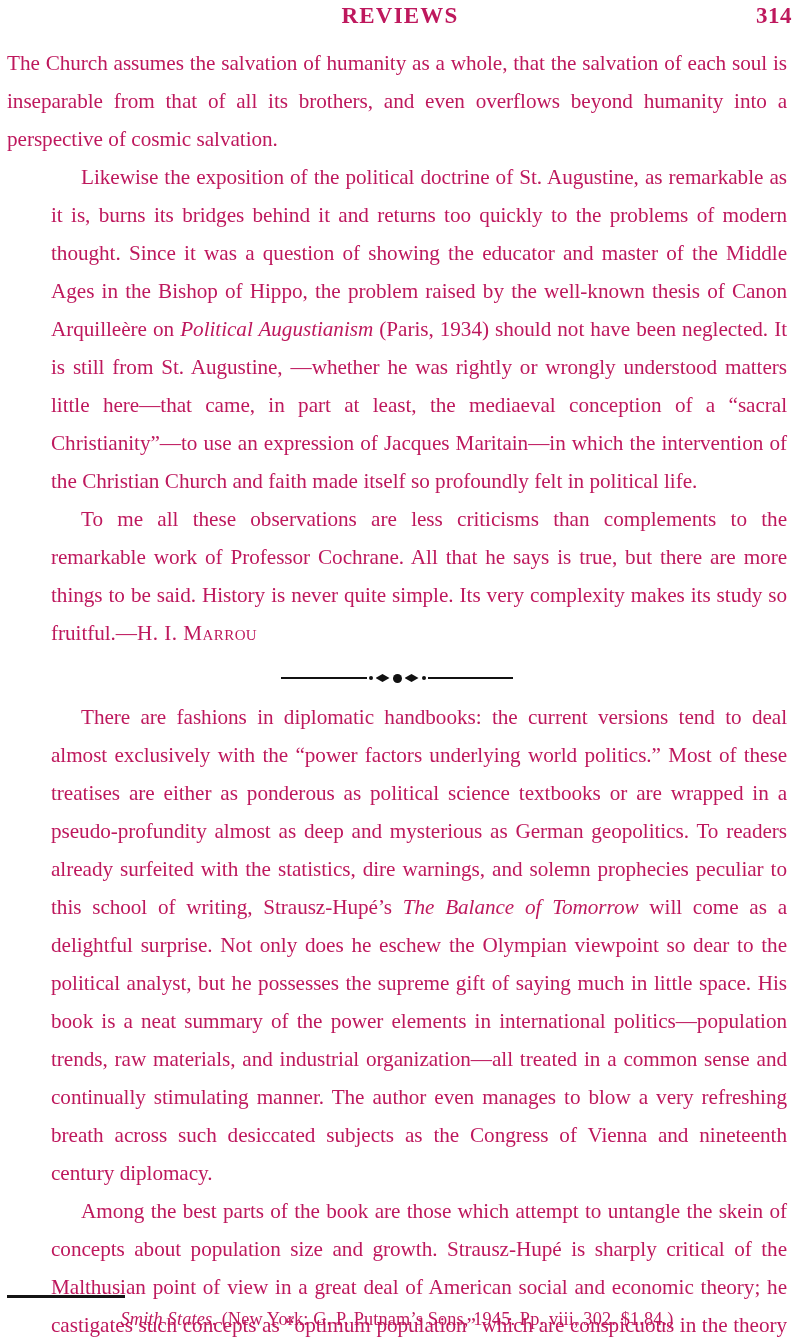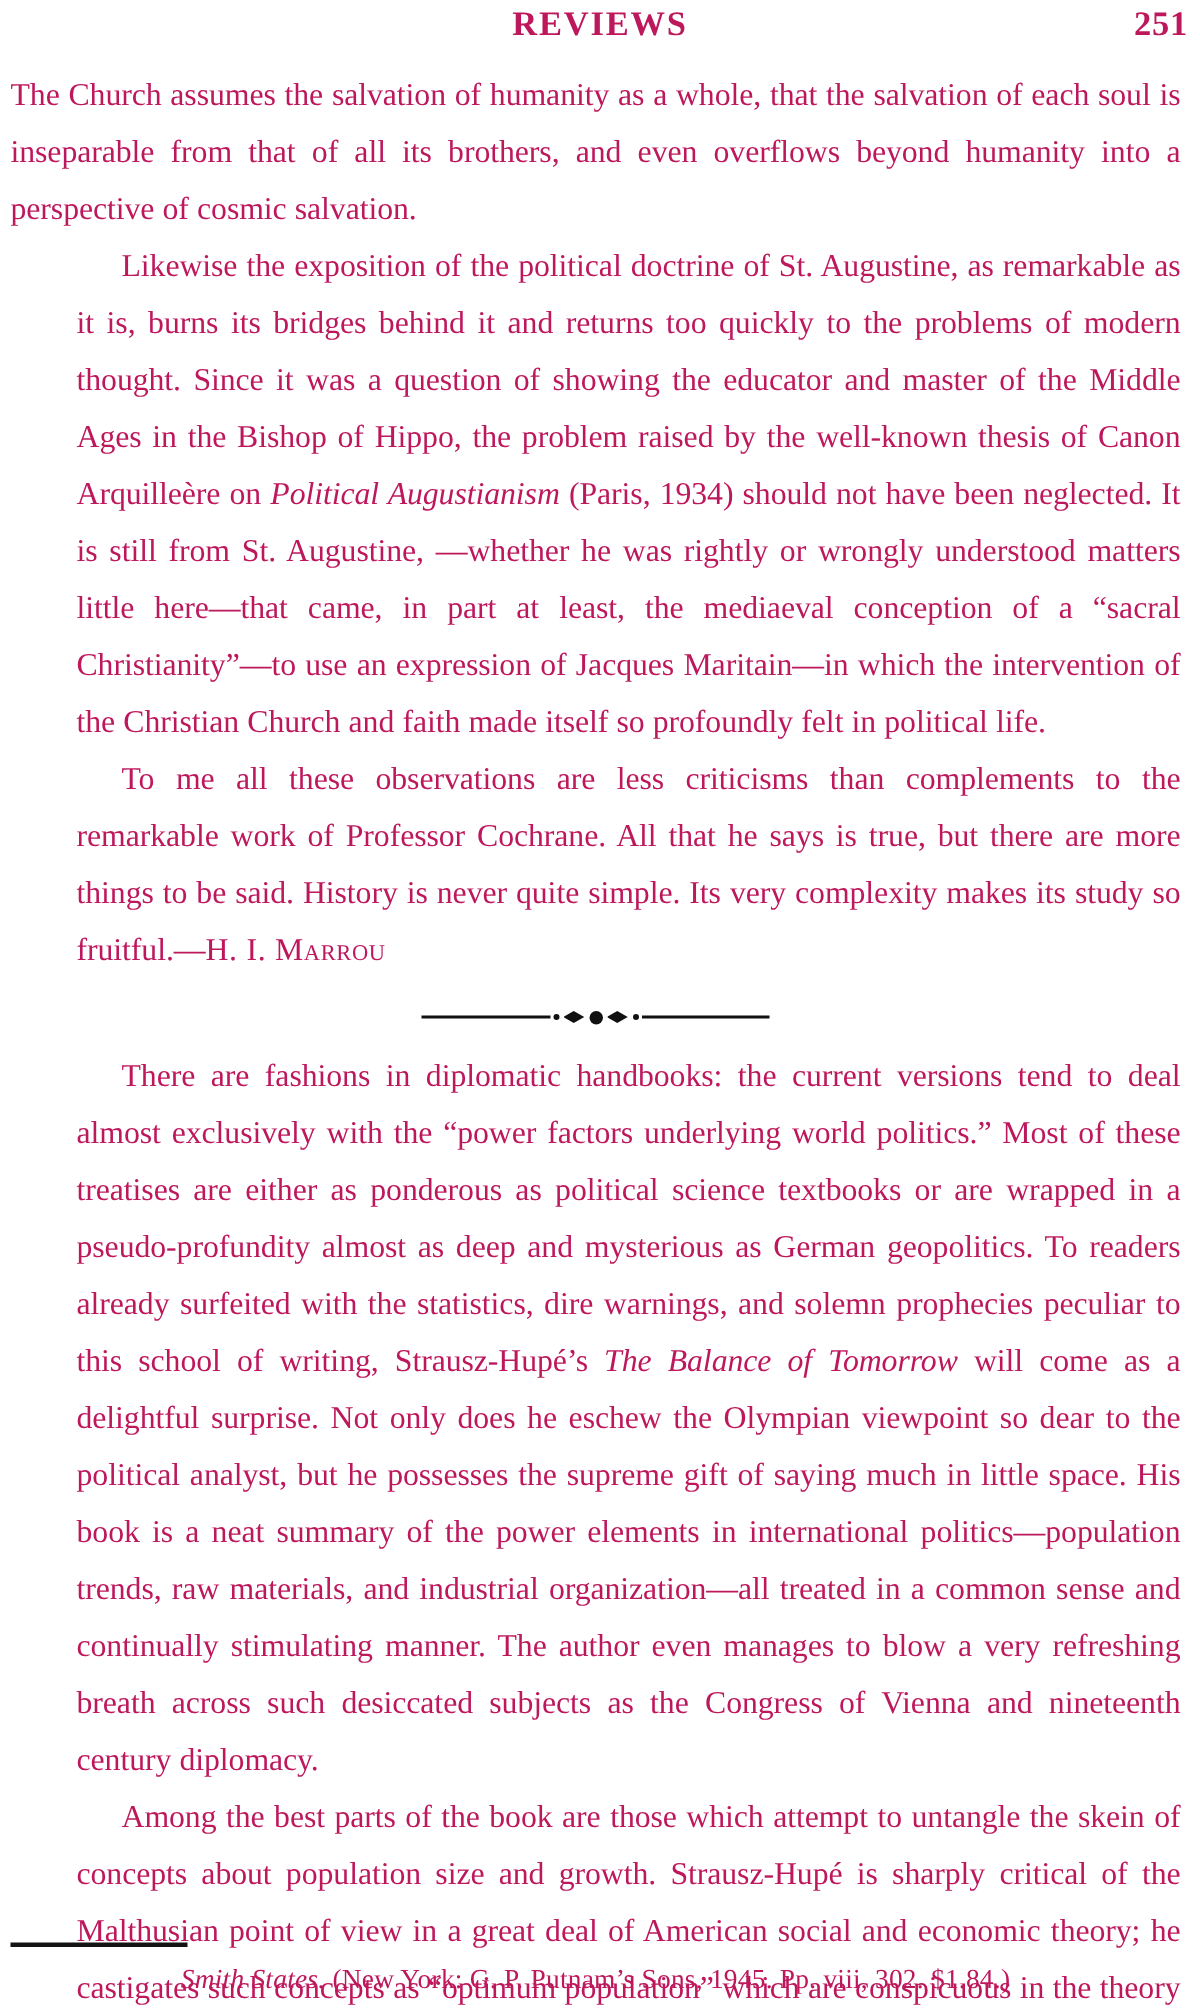--- a/index.html
+++ b/index.html
@@ -161,21 +161,21 @@
   }
   .fn-marker { font-size: 17px; vertical-align: 1px; }
 </style>
 </head>
 <body>
 
 <div class="page">
 
   <div class="running-head">
     <div class="rh-title">REVIEWS</div>
-    <div class="rh-folio">251</div>
+    <div class="rh-folio">314</div>
   </div>
 
   <div class="column">
 
     <p class="para"><span>The Church assumes the salvation of humanity as a whole, that the salvation of each soul is inseparable from that of all its brothers, and even overflows beyond humanity into a perspective of cosmic salvation.</span></p>
 
     <p class="para indent"><span>Likewise the exposition of the political doctrine of St. Augustine, as remarkable as it is, burns its bridges behind it and returns too quickly to the problems of modern thought. Since it was a question of showing the educator and master of the Middle Ages in the Bishop of Hippo, the problem raised by the well-known thesis of Canon Arquilleère on </span><em class="it">Political Augustianism</em><span> (Paris, 1934) should not have been neglected. It is still from St. Augustine, —whether he was rightly or wrongly understood matters little here—that came, in part at least, the mediaeval conception of a “sacral Christianity”—to use an expression of Jacques Maritain—in which the intervention of the Christian Church and faith made itself so profoundly felt in political life.</span></p>
 
     <p class="para indent"><span>To me all these observations are less criticisms than complements to the remarkable work of Professor Cochrane. All that he says is true, but there are more things to be said. History is never quite simple. Its very complexity makes its study so fruitful.—</span><span class="smallcaps">H. I. Marrou</span></p>
 

